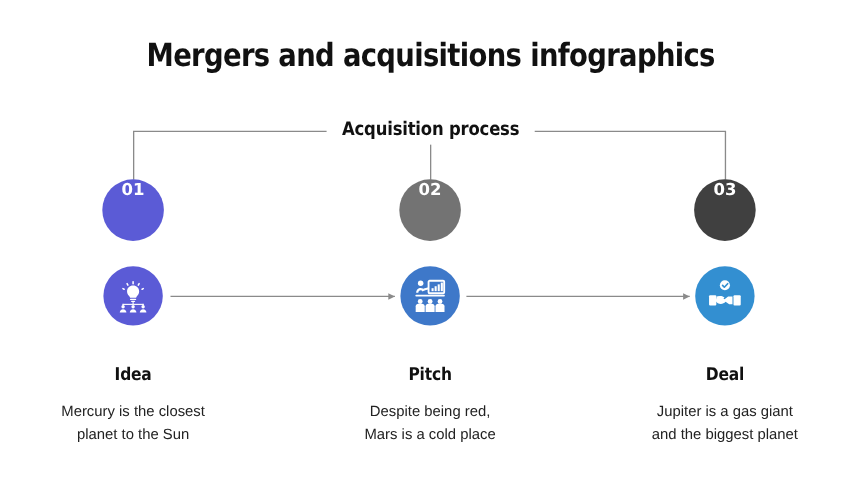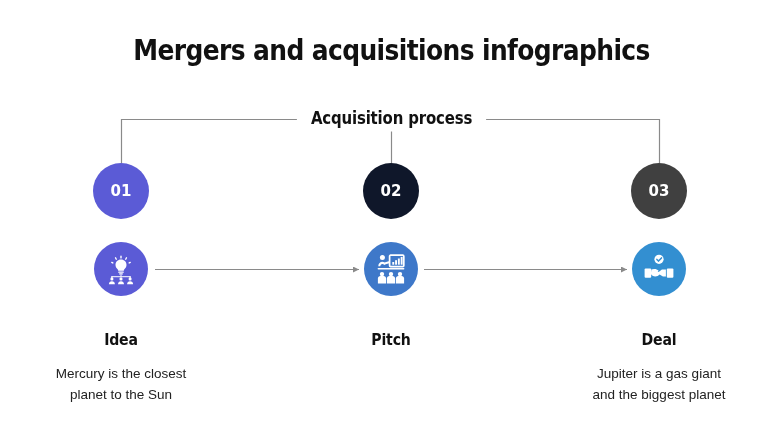--- a/index.html
+++ b/index.html
@@ -86,21 +86,21 @@
 
   
   .num-circle {
     position: absolute;
     top: 163px;
     left: 102px;
     width: 56px;
     height: 56px;
     border-radius: 50%;
     display: flex;
-    align-items: center;
+    align-items: flex-start;
     justify-content: center;
     color: #ffffff;
     font-family: "DejaVu Sans", sans-serif;
     font-weight: bold;
     font-size: 15px;
     letter-spacing: 0px;
   }
 
   
   .icon-circle {
@@ -212,21 +212,21 @@
     </div>
 
     <div class="step-label">Idea</div>
 
     <div class="step-desc">Mercury is the closest
 planet to the Sun</div>
   </div>
 
   <div class="step-col col-1">
 
-    <div class="num-circle" style="background:#0f172a;">
+    <div class="num-circle" style="background:#737373;">
       <span>02</span>
     </div>
 
     <div class="icon-circle" style="background:#3e78c9;">
 
       <span>
         <svg width="32" height="32" viewBox="0 0 32 32" fill="#ffffff">
 
           <circle cx="7.4" cy="4.6" r="2.5"></circle>
           <path d="M3.3 13.2c0-2.6 1.9-4.4 4.1-4.4 1.5 0 2.8.8 3.5 2.1l-1.7 1.1c-.4-.7-1.0-1.1-1.8-1.1-1.2 0-2.1 1.0-2.1 2.3z"></path>
@@ -246,20 +246,22 @@
           <circle cx="16" cy="21.1" r="2.2"></circle>
           <path d="M11.9 30.6v-5.1c0-1.4 1.1-2.4 2.5-2.4h3.2c1.4 0 2.5 1.0 2.5 2.4v5.1z"></path>
           <circle cx="25.0" cy="21.1" r="2.2"></circle>
           <path d="M20.9 30.6v-5.1c0-1.4 1.1-2.4 2.5-2.4h3.2c1.4 0 2.5 1.0 2.5 2.4v5.1z"></path>
         </svg>
       </span>
     </div>
 
     <div class="step-label">Pitch</div>
 
+    <div class="step-desc">Despite being red,
+Mars is a cold place</div>
   </div>
 
   <div class="step-col col-2">
 
     <div class="num-circle" style="background:#404040;">
       <span>03</span>
     </div>
 
     <div class="icon-circle" style="background:#338fd1;">
 

